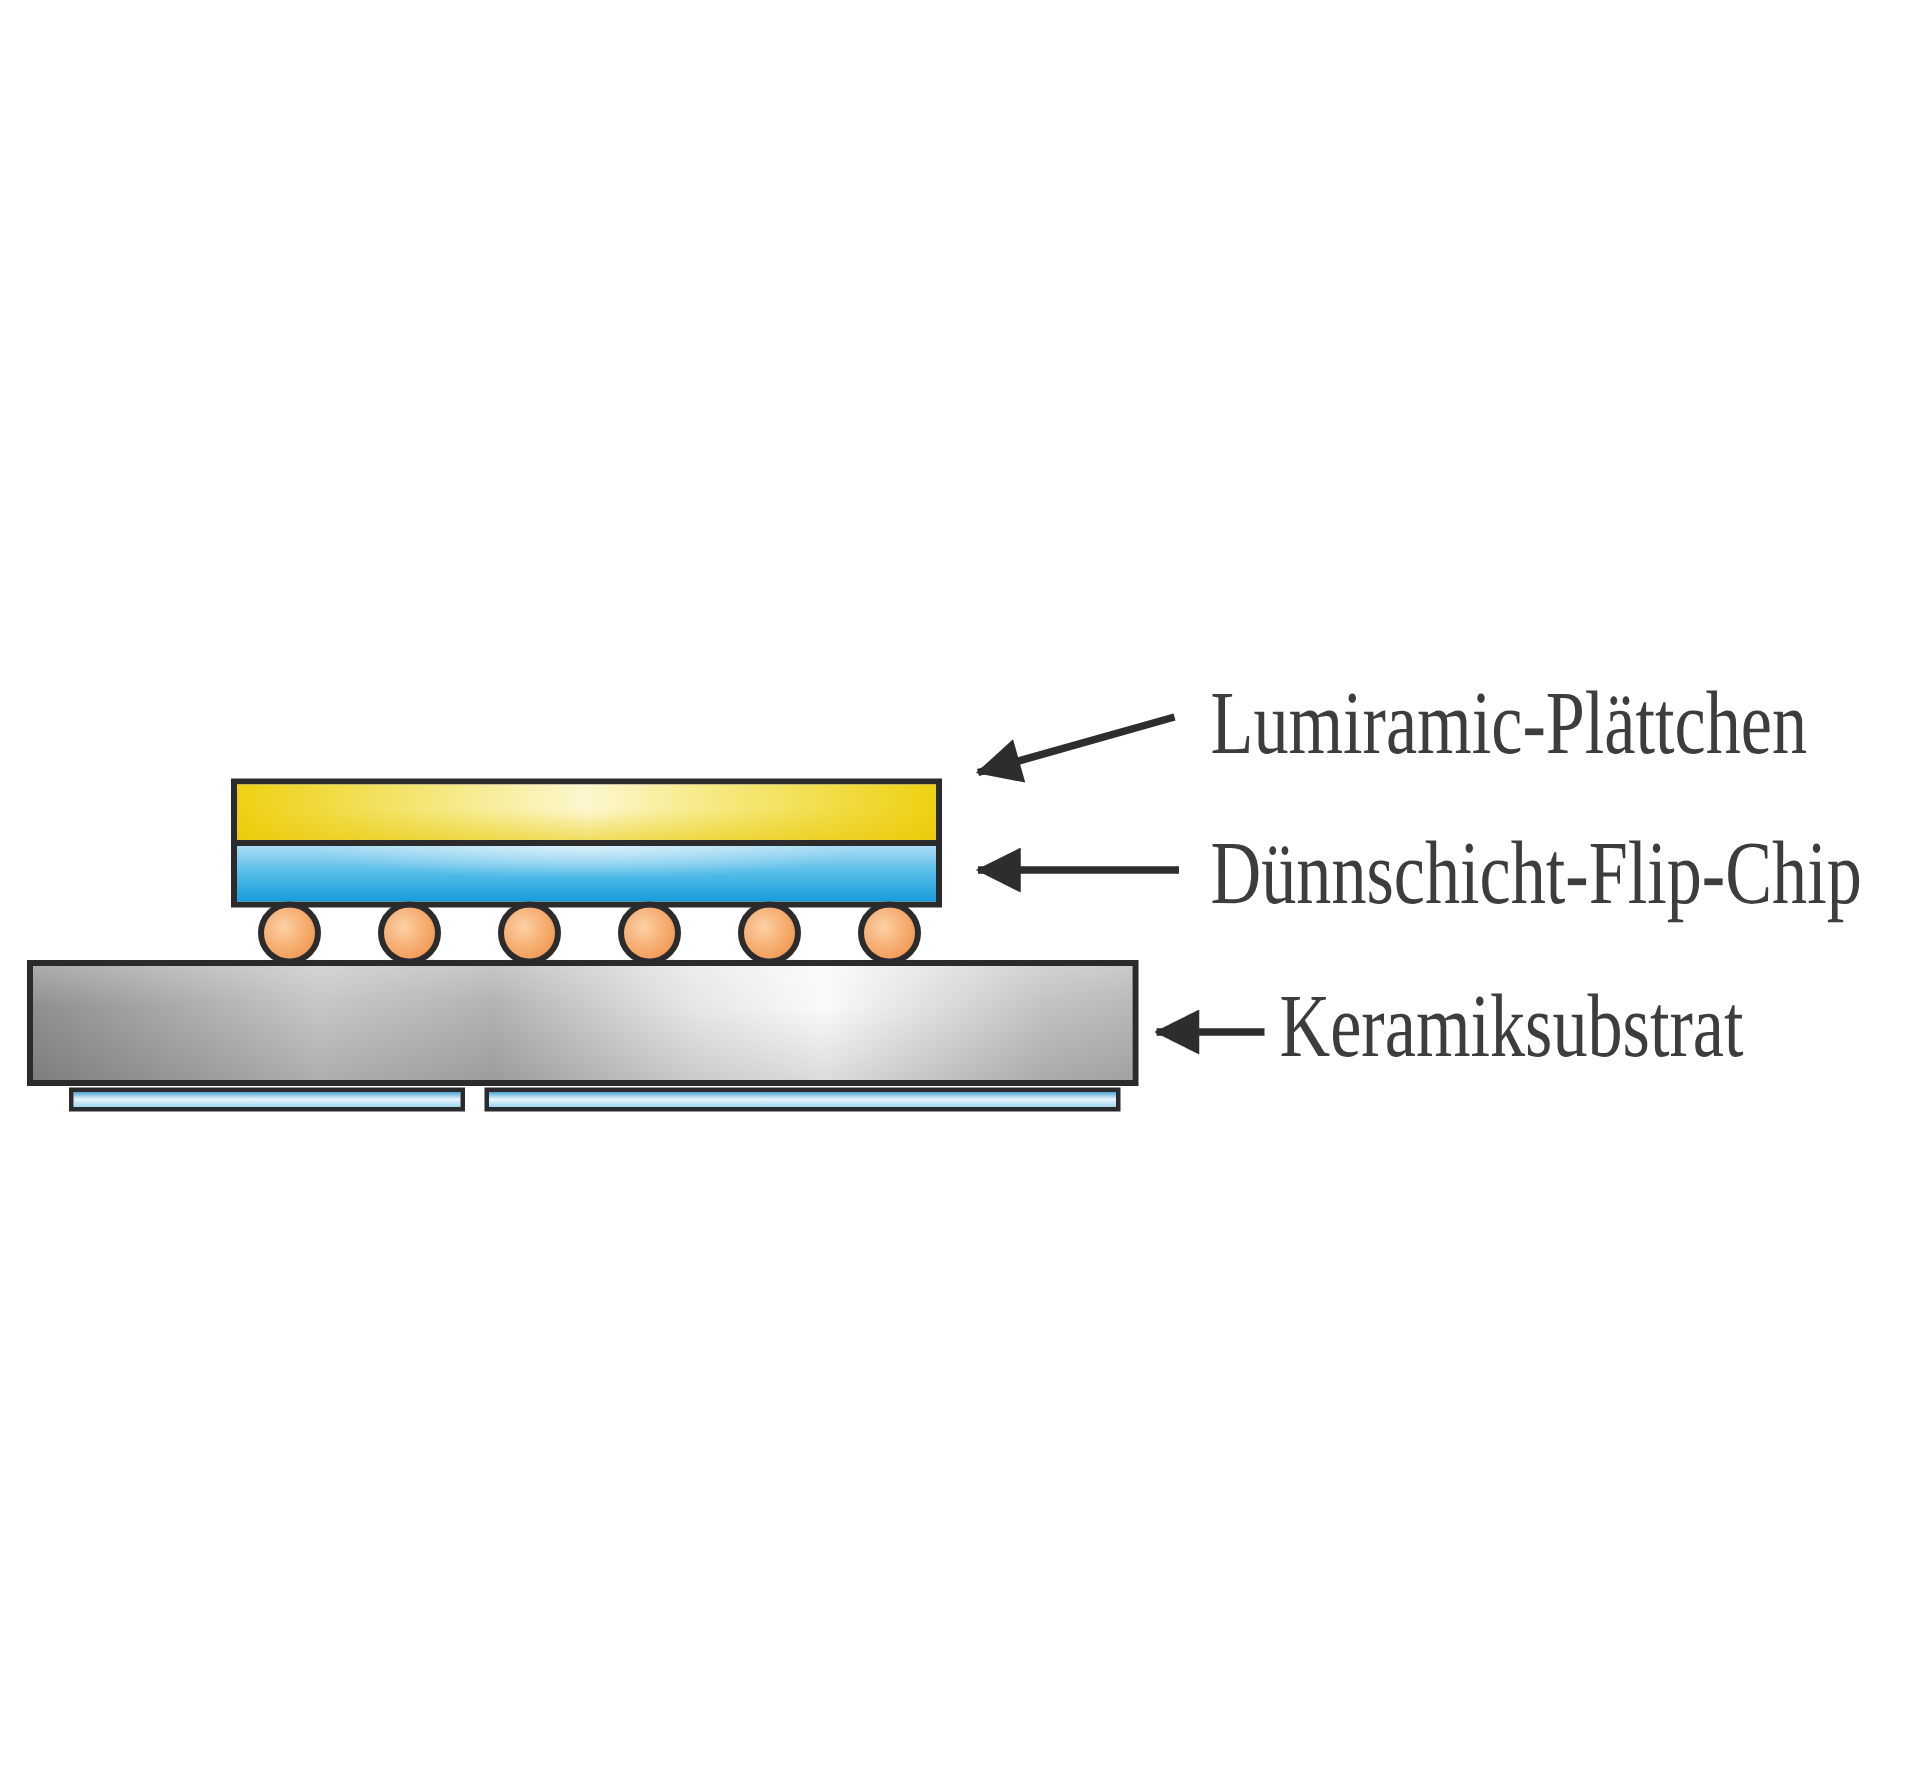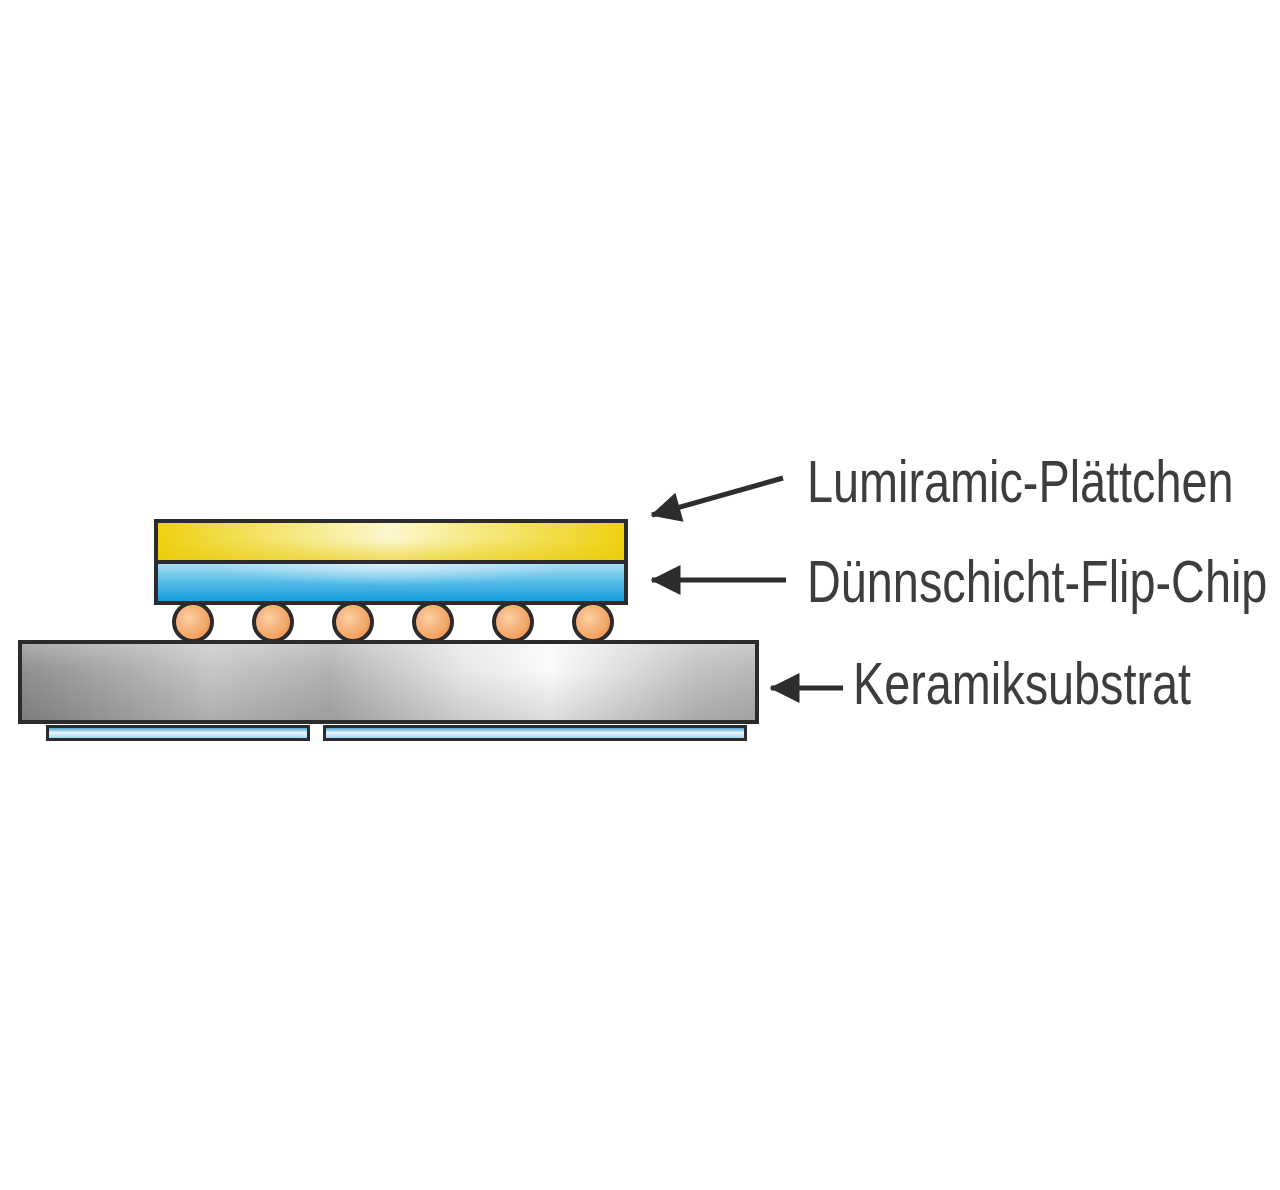--- a/index.html
+++ b/index.html
@@ -20,21 +20,21 @@
     --pad-deep:#4fa6d4;
     --pad-light:#e8f5fc;
     --pad-mid:#9fd5ef;
   }
   html,body{margin:0;padding:0;background:var(--bg);}
   .canvas{
     position:relative;
     width:1280px;height:1190px;
     background:var(--bg);
     overflow:hidden;
-    font-family:Liberation Sans, sans-serif;
+    font-family:Liberation Serif, serif;
   }
   
   .chip-block{
     position:absolute;left:154px;top:519px;width:474px;height:86px;
     border:4px solid var(--outline);
     box-sizing:border-box;
     display:flex;flex-direction:column;
   }
   .layer-phosphor{
     height:37px;

